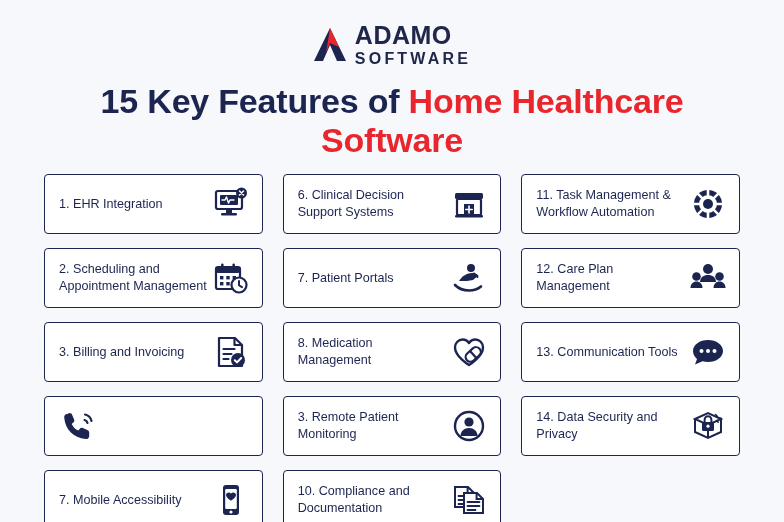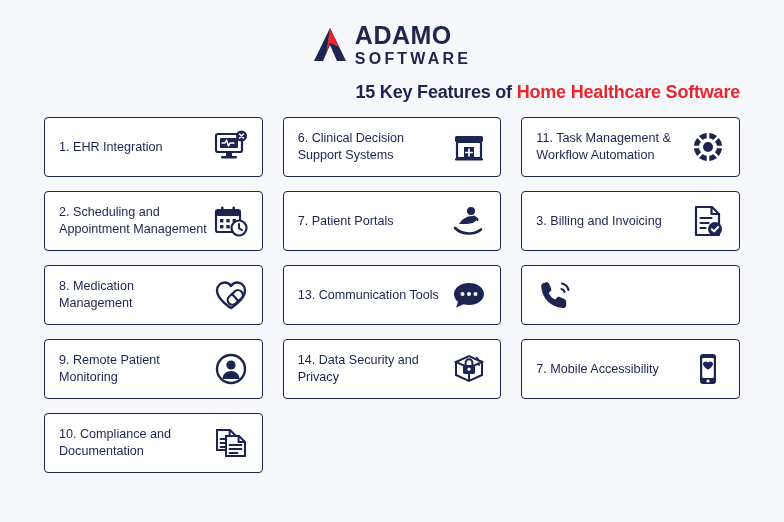--- a/index.html
+++ b/index.html
@@ -50,22 +50,22 @@
   .logo-sub {
     font-size: 16px;
     font-weight: bold;
     letter-spacing: 3.2px;
     color: #20274a;
     margin-top: 3px;
   }
 
   
   .headline {
-    text-align: right;
-    font-size: 18px;
+    text-align: center;
+    font-size: 34px;
     font-weight: bold;
     color: #1c2550;
     margin-top: 14px;
     margin-bottom: 14px;
     letter-spacing: -0.2px;
   }
   .headline .accent {
     color: #e8262d;
   }
 
@@ -195,20 +195,33 @@
       <div class="card-icon">
         <svg width="36" height="34" viewBox="0 0 36 34">
           <circle cx="20" cy="7" r="4" fill="#1c2550"></circle>
           <path d="M8 20c3-5 8-8 13-8 3 0 5 1 6.5 2.6L22 19l-6 1z" fill="#1c2550"></path>
           <path d="M4 24c3.5 3.5 8.5 5.5 14 5.5 5 0 9-1.5 12-4" fill="none" stroke="#1c2550" stroke-width="2.6" stroke-linecap="round"></path>
           <path d="M23 12.5l3.5 3.5" stroke="#1c2550" stroke-width="2" stroke-linecap="round"></path>
         </svg>
       </div>
     </div>
 
+    <div class="card">
+      <div class="card-label">12. Care Plan Management</div>
+      <div class="card-icon">
+        <svg width="36" height="34" viewBox="0 0 36 34">
+          <circle cx="18" cy="8" r="5" fill="#1c2550"></circle>
+          <path d="M10 21c0-4.4 3.6-7 8-7s8 2.6 8 7z" fill="#1c2550"></path>
+          <circle cx="6.5" cy="15.5" r="4.3" fill="#1c2550"></circle>
+          <path d="M0.5 27c0-4 2.7-6.5 6-6.5s6 2.5 6 6.5z" fill="#1c2550"></path>
+          <circle cx="29.5" cy="15.5" r="4.3" fill="#1c2550"></circle>
+          <path d="M23.5 27c0-4 2.7-6.5 6-6.5s6 2.5 6 6.5z" fill="#1c2550"></path>
+        </svg>
+      </div>
+    </div>
 
     <div class="card">
       <div class="card-label">3. Billing and Invoicing</div>
       <div class="card-icon">
         <svg width="36" height="34" viewBox="0 0 36 34">
           <path d="M6 3h16l7 7v21H6z" fill="none" stroke="#1c2550" stroke-width="2.2" stroke-linejoin="round"></path>
           <path d="M21.5 3.5V10h6.5" fill="none" stroke="#1c2550" stroke-width="2.2" stroke-linejoin="round"></path>
           <g stroke="#1c2550" stroke-width="2.2" stroke-linecap="round">
             <path d="M10.5 14h11M10.5 19h8M10.5 24h5"></path>
           </g>
@@ -249,21 +262,21 @@
       <div class="card-icon">
         <svg width="36" height="34" viewBox="0 0 36 34">
           <path d="M9.5 4c1.3 0 2.2.7 2.7 1.9l1.9 4.5c.5 1.2.2 2.4-.8 3.2l-1.6 1.3c1.3 2.9 3.6 5.3 6.6 6.6l1.3-1.6c.8-1 2-1.3 3.2-.8l4.5 1.9c1.2.5 1.9 1.4 1.9 2.7v3.2c0 1.9-1.6 3.3-3.5 3.1C13.2 28.8 5.2 20.8 4.2 8.6 4 6.7 5.4 5 7.3 5z" fill="#1c2550"></path>
           <path d="M25 5.5a8.5 8.5 0 016.5 6.5" fill="none" stroke="#1c2550" stroke-width="2.2" stroke-linecap="round"></path>
           <path d="M24.5 11a4 4 0 013 3" fill="none" stroke="#1c2550" stroke-width="2.2" stroke-linecap="round"></path>
         </svg>
       </div>
     </div>
 
     <div class="card">
-      <div class="card-label">9. Remote Patient Monitoring</div>
+      <div class="card-label">3. Remote Patient Monitoring</div>
       <div class="card-icon">
         <svg width="36" height="34" viewBox="0 0 36 34">
           <circle cx="18" cy="17" r="14" fill="none" stroke="#1c2550" stroke-width="2.4"></circle>
           <circle cx="18" cy="13" r="4.6" fill="#1c2550"></circle>
           <path d="M9.5 27c0-4.8 3.8-8 8.5-8s8.5 3.2 8.5 8" fill="#1c2550"></path>
         </svg>
       </div>
     </div>
 
     <div class="card">

